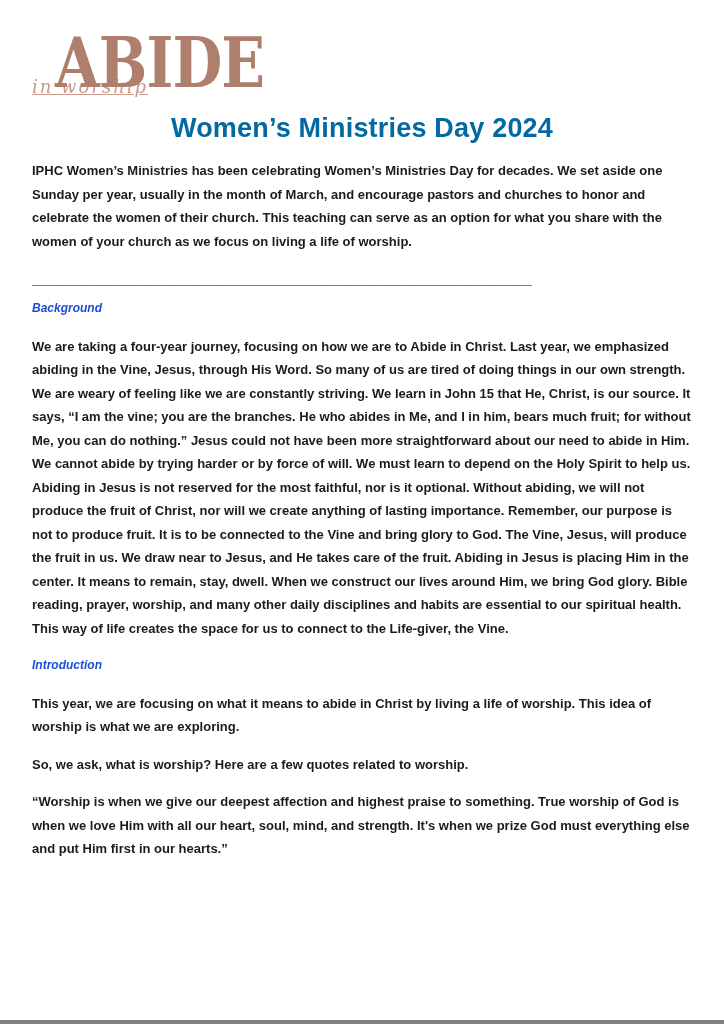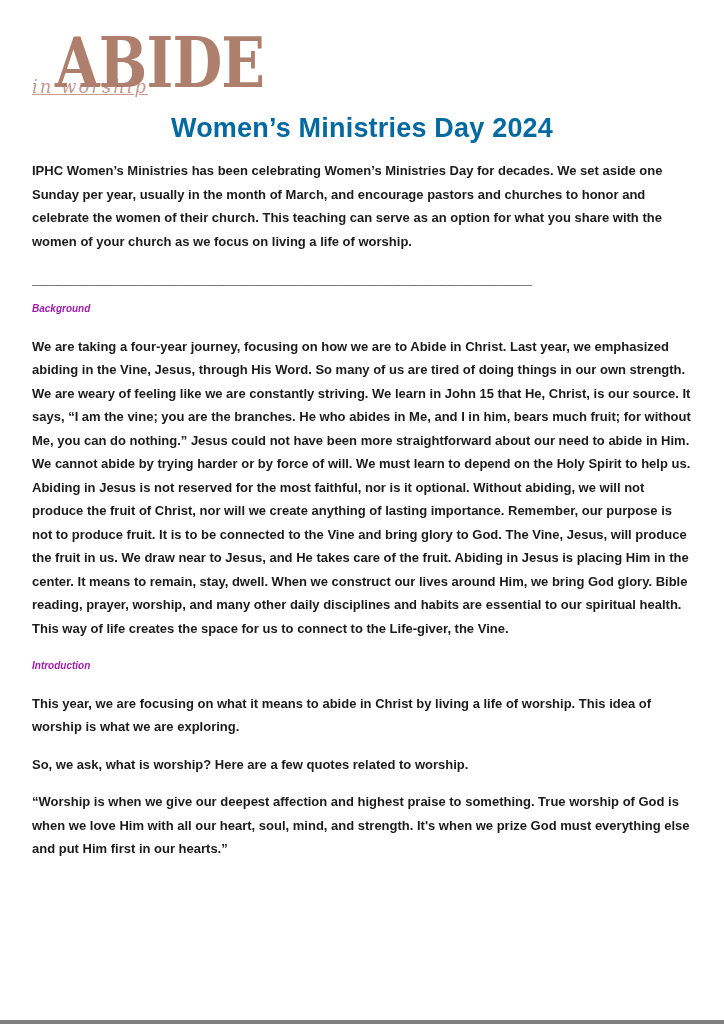--- a/index.html
+++ b/index.html
@@ -62,24 +62,24 @@
     font-size: 15px;
     font-weight: 700;
     color: #111111;
     white-space: nowrap;
     overflow: hidden;
     max-width: 500px;
     line-height: 23px;
     margin: 6px 0 7px 0;
   }
   h2.section-heading {
-    font-size: 10px;
+    font-size: 12px;
     font-weight: 700;
     font-style: italic;
-    color: #a21caf;
+    color: #1d4ed8;
     margin: 0 0 14px 0;
     line-height: 23.5px;
   }
   .bottom-bar {
     position: absolute;
     left: 0;
     right: 0;
     bottom: 0;
     height: 4px;
     background: #7f7f7f;

